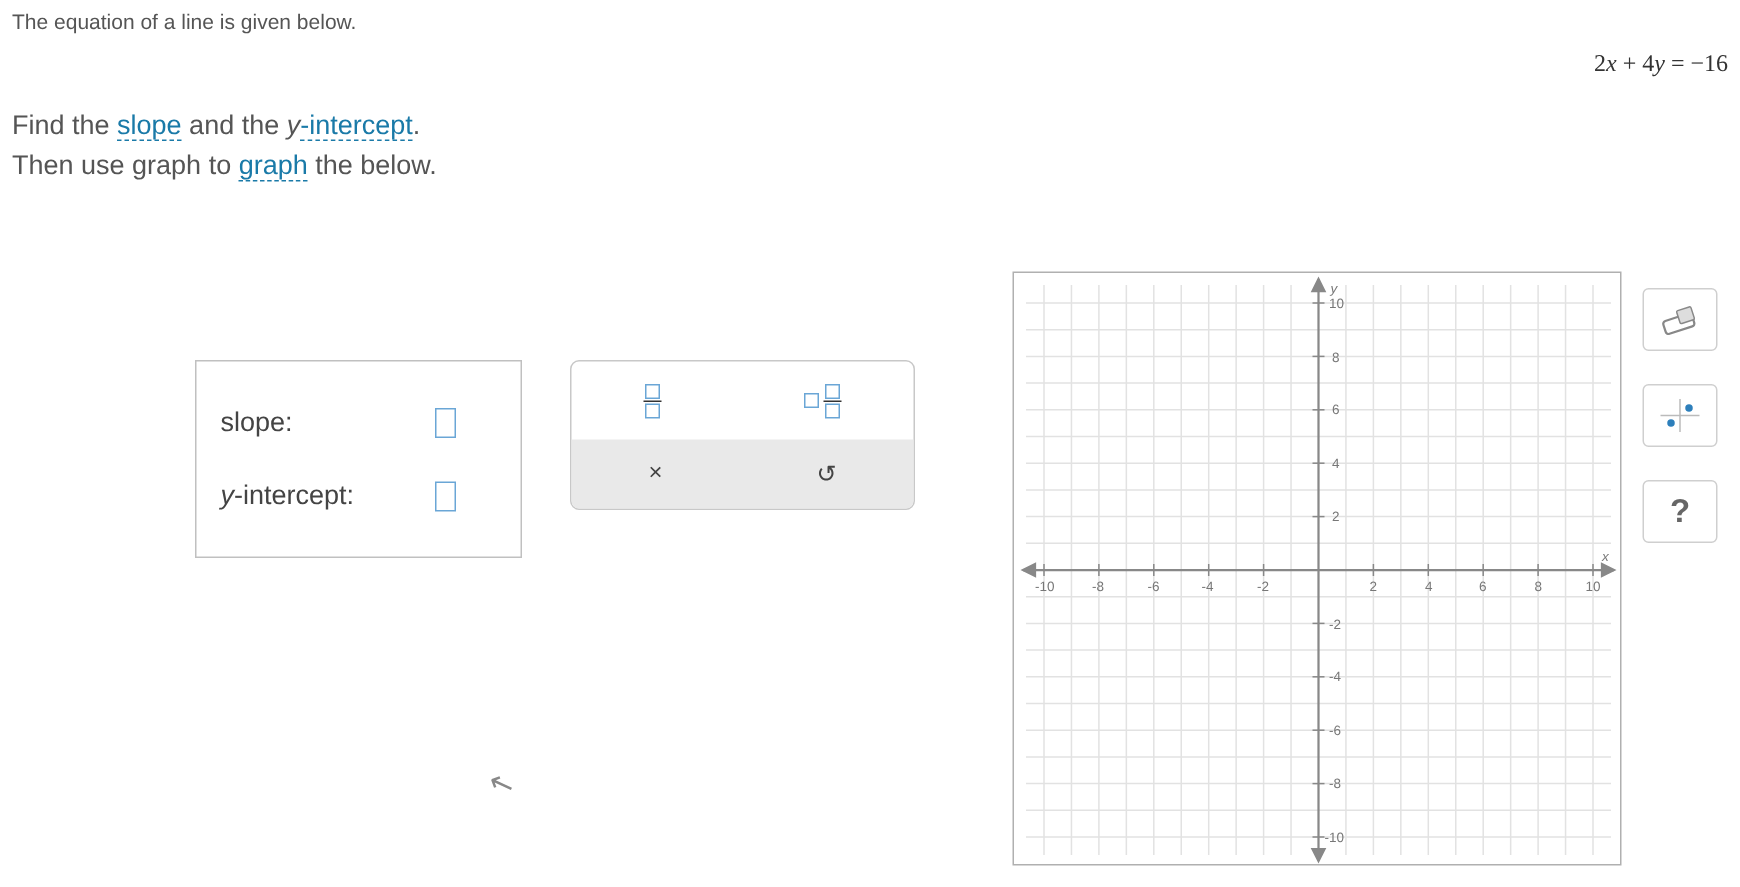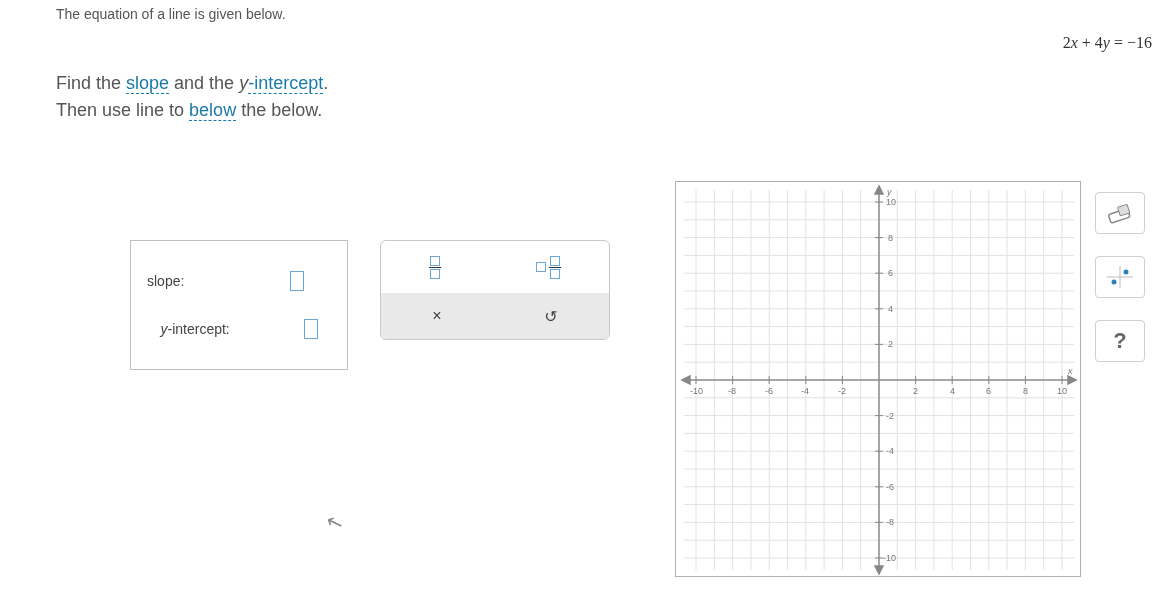--- a/index.html
+++ b/index.html
@@ -6,21 +6,20 @@
     body {
       font-family: Arial, Helvetica, sans-serif;
       background: #ffffff;
       width: 1160px;
       height: 591px;
       overflow: hidden;
       color: #333;
     }
     .problem-area {
       padding: 6px 8px;
-      margin-left: 48px;
     }
     .problem-text {
       font-size: 14px;
       color: #555;
       margin-bottom: 12px;
     }
     .equation {
       font-size: 16px;
       font-style: italic;
       margin: 10px 0 18px 32px;
@@ -49,21 +48,21 @@
       top: 0;
       border: 1px solid #c0c0c0;
       width: 218px;
       padding: 20px 16px;
       background: #fff;
     }
     .answer-row {
       display: flex;
       align-items: center;
       margin: 10px 0;
-      font-size: 14px;
+      font-size: 18px;
       color: #444;
       gap: 48px;
     }
     .answer-row .label { flex: 0 0 95px; }
     .input-box {
       display: inline-block;
       width: 14px;
       height: 20px;
       border: 1px solid #6aa6d6;
       background: #fff;
@@ -166,31 +165,31 @@
 
 <div class="problem-area">
   <div class="problem-text">The equation of a line is given below.</div>
   <div class="equation">
     <span class="num">2</span><i>x</i> <span class="num">+ 4</span><i>y</i> <span class="num">= −16</span>
   </div>
   <div class="instruction">
     <span>Find the </span><span class="term">slope</span><span> and the </span><i>y</i><span class="term">-intercept</span><span>.</span>
   </div>
   <div class="instruction">
-    <span>Then use line to </span><span class="term">below</span><span> the below.</span>
+    <span>Then use graph to </span><span class="term">graph</span><span> the below.</span>
   </div>
 </div>
 
 <div class="workspace">
   <div class="answer-box">
     <div class="answer-row">
       <span class="label">slope:</span>
       <span class="input-box"></span>
     </div>
-    <div class="answer-row" style="margin-top:28px;justify-content:center;">
+    <div class="answer-row" style="margin-top:28px;">
       <span class="label"><i>y</i>-intercept:</span>
       <span class="input-box"></span>
     </div>
   </div>
 
   <div class="tool-panel">
     <div class="tool-row1">
       <span class="frac-btn" title="fraction">
         <span class="mini-frac">
             <span class="fb"></span>

